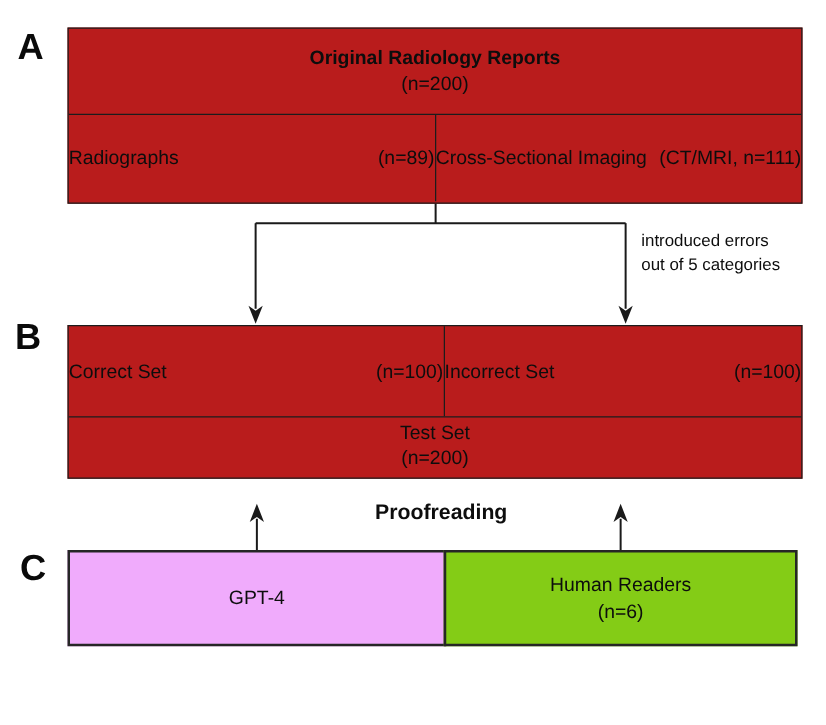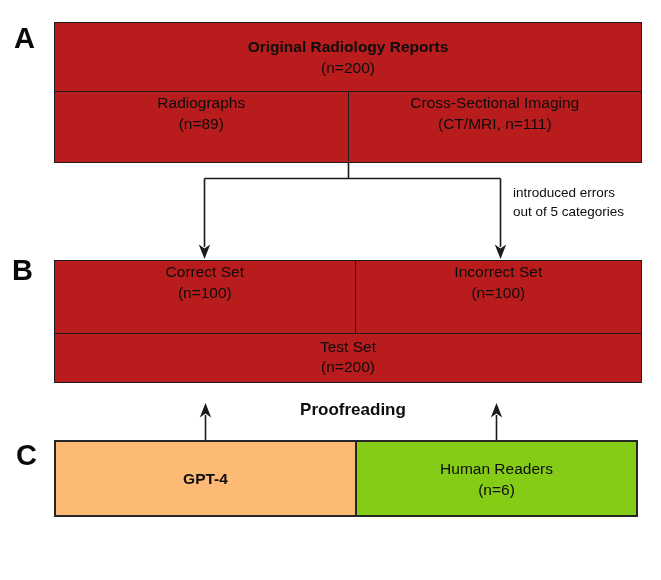--- a/index.html
+++ b/index.html
@@ -37,23 +37,23 @@
     border: 1.5px solid #1c1c1c;
     background: #b91c1c;
   }
   .row {
     box-sizing: border-box;
     display: flex;
   }
   .cell {
     box-sizing: border-box;
     display: flex;
-    flex-direction: column;
+    flex-direction: row;
     align-items: center;
-    justify-content: flex-start;
+    justify-content: space-between;
     font-size: 15.5px;
     line-height: 21px;
     text-align: center;
   }
   .hdr-title { font-weight: bold; }
   .boxA { left: 54px; top: 22px; width: 588px; height: 141px; }
   .boxA .hdr {
     height: 69px;
     border-bottom: 1.5px solid #1c1c1c;
     flex-direction: column;
@@ -175,21 +175,21 @@
     <div class="row footer cell">
       <span>Test Set</span>
       <span>(n=200)</span>
     </div>
   </div>
 
   <div class="proofreading">Proofreading</div>
 
   <div class="sec-label" style="left:16px; top:441px;">C</div>
 
-  <div class="box gpt4-box" style="background: #fdba74; font-weight: bold;">
+  <div class="box gpt4-box" style="background: #f0abfc;">
     <span>GPT-4</span>
   </div>
 
   <div class="box human-box" style="background: #84cc16;">
     <span>Human Readers</span>
     <span>(n=6)</span>
   </div>
 
 
 </div>

